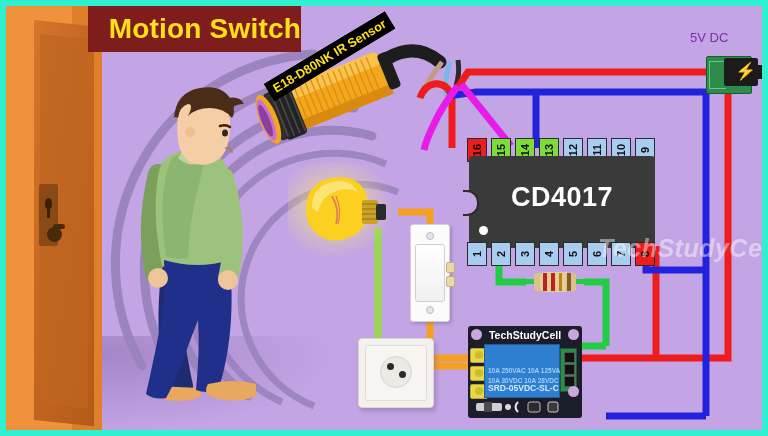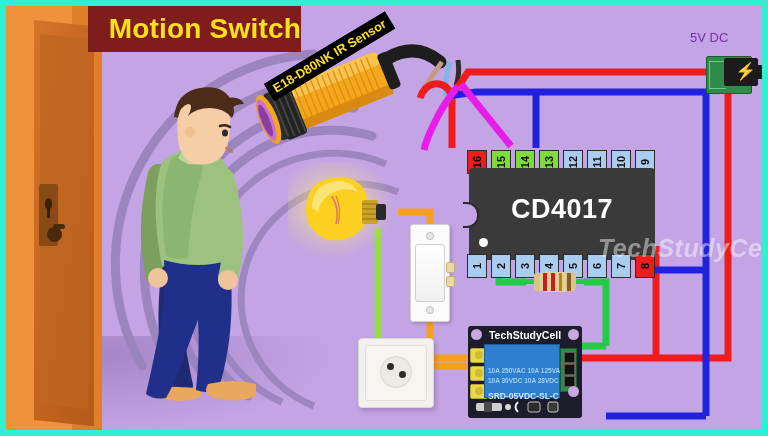--- a/index.html
+++ b/index.html
@@ -60,21 +60,21 @@
   
   .psu-label{position:absolute;left:684px;top:24px;color:#7b2fa8;font-weight:normal;font-size:13px;}
   .psu{position:absolute;left:700px;top:46px;width:54px;height:44px;}
   .psu-pcb{position:absolute;left:0;top:4px;width:44px;height:36px;background:#2e8b4a;border:1px solid #1d5c30;border-radius:2px;}
   .psu-jack{position:absolute;left:18px;top:6px;width:34px;height:28px;background:#1b1b1b;border-radius:2px;}
   .psu-jack:after{content:"";position:absolute;right:-5px;top:7px;width:6px;height:14px;background:#1b1b1b;border-radius:0 2px 2px 0;}
   .psu-bolt{position:absolute;left:29px;top:11px;color:#ffd400;font-size:17px;line-height:17px;}
   .psu-trace{position:absolute;left:3px;top:9px;width:16px;height:26px;border:1.5px solid #6ee39a;border-right:none;opacity:.75;}
 
   
-  .ic-wrap{position:absolute;left:455px;top:144px;width:202px;height:126px;}
+  .ic-wrap{position:absolute;left:455px;top:132px;width:202px;height:126px;}
   .ic-body{position:absolute;left:8px;top:18px;width:186px;height:92px;background:#3a3a3a;border-radius:4px;}
   .ic-notch{position:absolute;left:2px;top:52px;width:14px;height:22px;border:2px solid #2b2b2b;border-left:none;border-radius:0 12px 12px 0;background:#c3a4e4;}
   .ic-dot{position:absolute;left:18px;top:88px;width:9px;height:9px;background:#fff;border-radius:50%;}
   .ic-name{position:absolute;left:0;top:44px;width:202px;text-align:center;color:#fff;
     font-size:27px;font-weight:bold;letter-spacing:.5px;}
   .pin{position:absolute;width:18px;height:22px;border:1px solid #2b2b2b;
      display:flex;align-items:center;justify-content:center;
      font-size:11px;font-weight:bold;color:#111;}
   .pin span{transform:rotate(-90deg);display:block;}
   .pin.blue{background:#a9cdf0;}
@@ -111,21 +111,21 @@
 
   
   .relay{position:absolute;left:462px;top:320px;width:114px;height:92px;}
   .relay-pcb{position:absolute;left:0;top:0;width:114px;height:92px;background:#1c1c2a;border-radius:3px;}
   .relay-brand{position:absolute;left:0;top:3px;width:114px;text-align:center;color:#fff;
      font-size:10.5px;font-weight:bold;}
   .relay-box{position:absolute;left:16px;top:18px;width:74px;height:52px;background:#2f7fd0;
      border:1px solid #1d5b9c;}
   .relay-box .l1,.relay-box .l2,.relay-box .l3{position:absolute;left:3px;width:70px;color:#9fd0f5;
      font-size:6.5px;font-weight:bold;white-space:nowrap;}
-  .relay-box .l1{top:22px;} .relay-box .l2{top:32px;} .relay-box .l3{top:46px;font-size:8.5px;color:#cfe8ff;}
+  .relay-box .l1{top:22px;} .relay-box .l2{top:32px;} .relay-box .l3{top:38px;font-size:8.5px;color:#cfe8ff;}
   .relay-term{position:absolute;left:2px;width:16px;height:13px;background:#e9d84a;border:1px solid #b5a72f;border-radius:2px;}
   .relay-term i{position:absolute;left:4px;top:2px;width:8px;height:8px;background:#cdbd2c;border-radius:50%;}
   .relay-hole{position:absolute;width:11px;height:11px;background:#c9a8e0;border-radius:50%;}
   .relay-hdr{position:absolute;left:92px;top:22px;width:15px;height:42px;background:#2e8b4a;border:1px solid #1d5c30;}
   .relay-hdr i{position:absolute;left:3px;width:9px;height:9px;background:#111;border:1px solid #555;}
   .relay-bot{position:absolute;left:6px;top:74px;width:102px;height:14px;}
 
   
   .watermark{position:absolute;left:592px;top:228px;color:rgba(255,255,255,.45);
      font-size:25px;font-weight:bold;font-style:italic;letter-spacing:.5px;pointer-events:none;}

